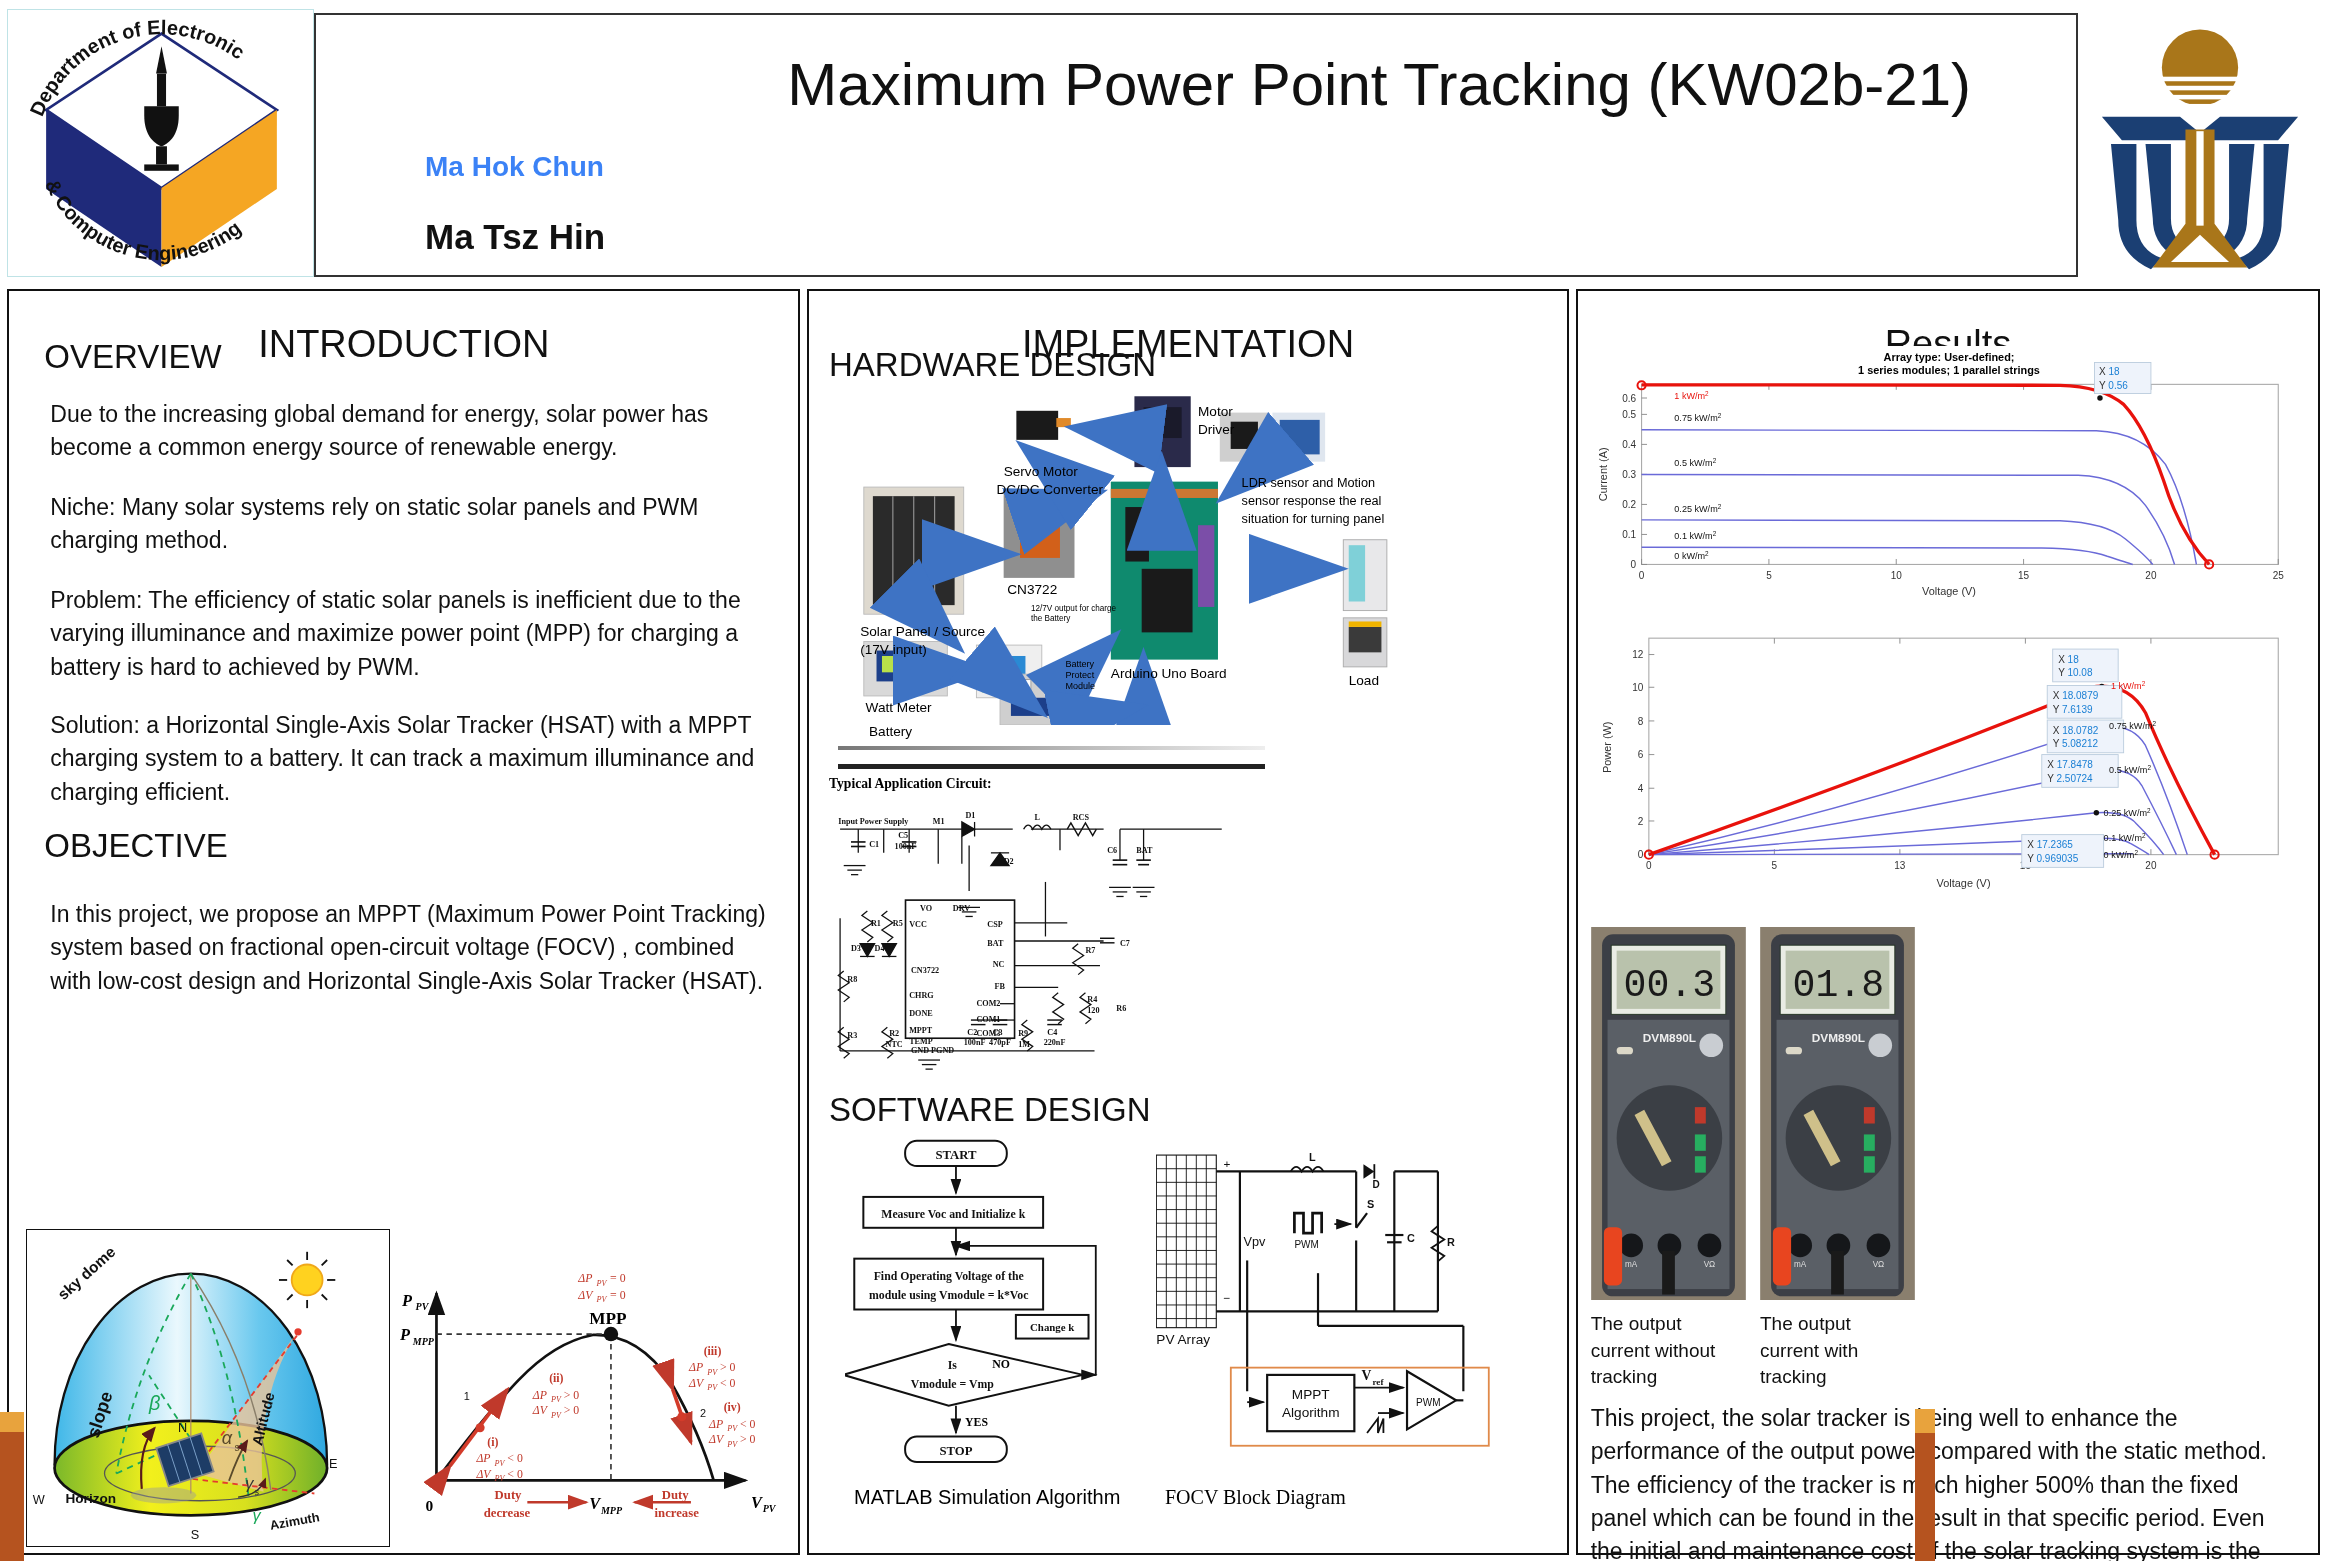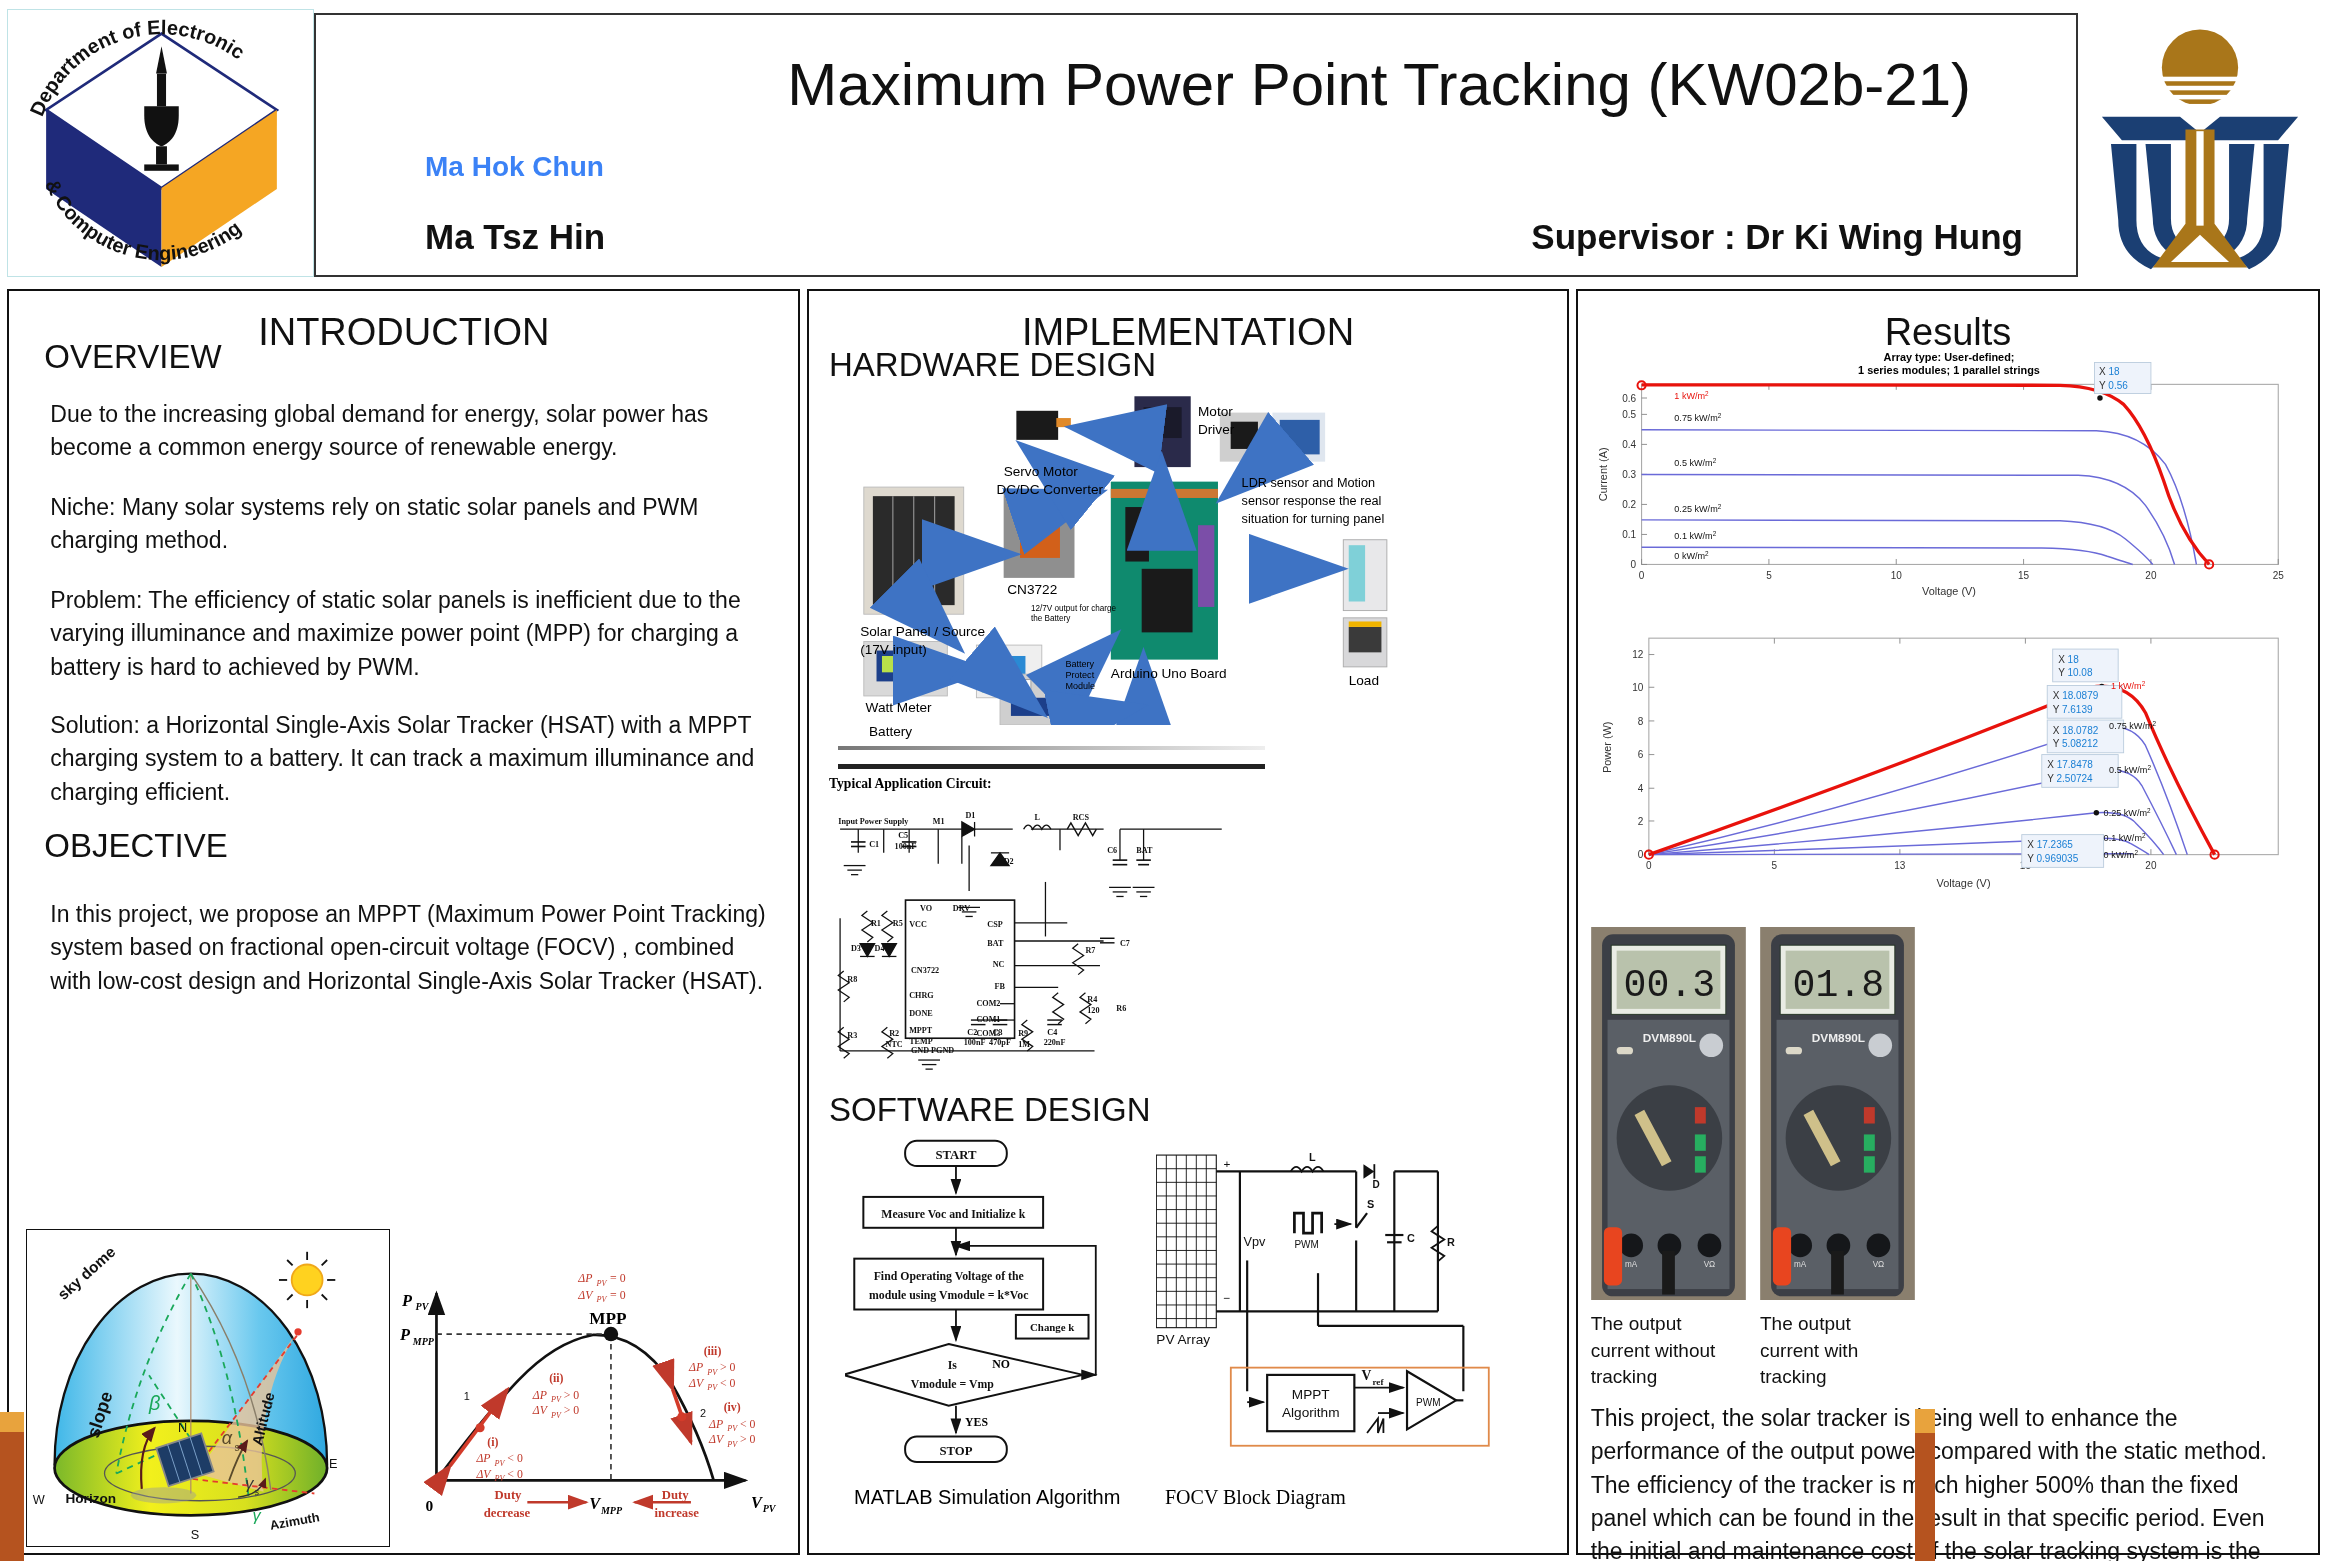--- a/index.html
+++ b/index.html
@@ -17,21 +17,21 @@
   .author2 { position:absolute; left:109px; top:202px; font-size:35px; font-weight:bold; color:#111; }
   .supervisor { position:absolute; right:53px; top:202px; font-size:35px; font-weight:bold; color:#111; }
   .ust-logo { position:absolute; left:2091px; top:11px; width:218px; height:264px; }
 
   
   .col { position:absolute; border:2.7px solid #111; background:#fff; }
   #col-intro { left:7.3px; top:289px; width:793px; height:1266px; }
   #col-impl  { left:807px; top:289px; width:762px; height:1266px; }
   #col-res   { left:1576px; top:289px; width:744px; height:1266px; }
 
-  .col-title { width:100%; text-align:center; font-size:38px; font-weight:400; color:#111; padding-top:20px; }
+  .col-title { width:100%; text-align:center; font-size:38px; font-weight:400; color:#111; padding-top:20px;margin-top:12px; }
   .sec-head  { font-size:33px; color:#111; font-weight:400; }
   .body-text { font-size:23px; line-height:1.45; color:#111; }
 
   
   #col-intro .overview-head { position:absolute; left:35px; top:47px;text-align:center; }
   #col-intro .ov-p { position:absolute; left:41px; width:718px; }
   #col-intro .obj-head { position:absolute; left:35px; top:536px; }
   #col-intro .obj-p { position:absolute; left:41px; top:607px; width:727px; }
 
   
@@ -81,21 +81,20 @@
       <text font-size="22" font-weight="bold" fill="#111" font-family="'Liberation Sans',sans-serif">
         <textPath href="#arcBot" startOffset="10%">&amp; Computer Engineering</textPath>
       </text>
     </svg>
   </div>
 
   <div class="title-box">
     <div class="poster-title">Maximum Power Point Tracking  (KW02b-21)</div>
     <div class="author1">Ma Hok Chun</div>
     <div class="author2">Ma Tsz Hin</div>
-    <div class="supervisor">Supervisor : Dr Ki Wing Hung</div>
   </div>
 
   <svg class="ust-logo" viewBox="0 0 240 290">
 
     <circle cx="120" cy="62" r="42" fill="#a9761a"></circle>
     <rect x="70" y="72" width="100" height="5" fill="#fff"></rect>
     <rect x="72" y="82" width="96" height="5" fill="#fff"></rect>
     <rect x="76" y="92" width="88" height="5" fill="#fff"></rect>
     <rect x="84" y="102" width="72" height="5" fill="#fff"></rect>
 

